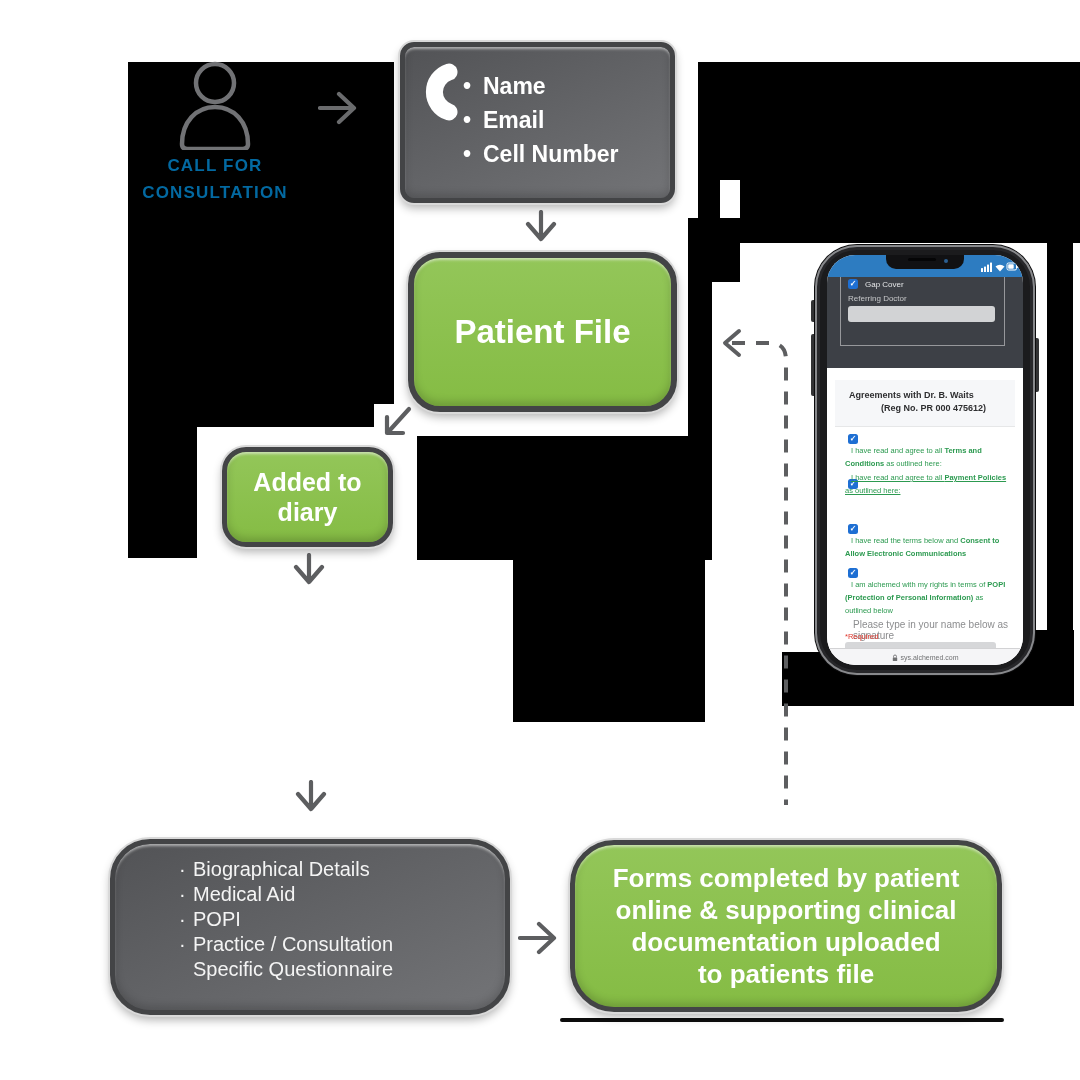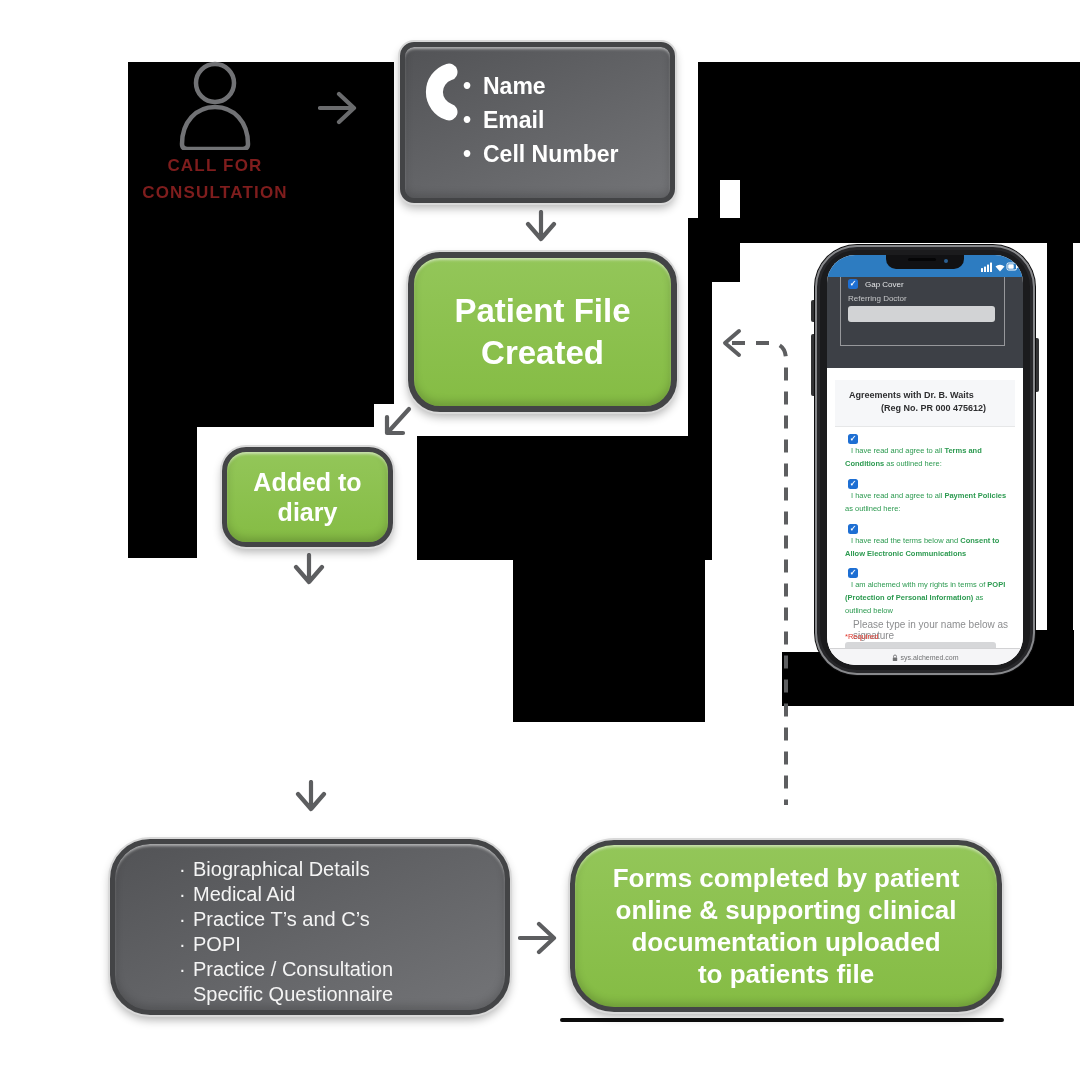--- a/index.html
+++ b/index.html
@@ -10,21 +10,21 @@
   .whitepatch{position:absolute;background:#fff;}
 
   
   .bubble{position:absolute;display:flex;flex-direction:column;align-items:center;justify-content:center;
           text-align:center;color:#fff;font-weight:bold;
           box-shadow:0 0 0 2px #d9d9d9, 0 5px 10px rgba(0,0,0,.30),
                      inset 0 3px 3px -1px rgba(255,255,255,.55), inset 0 -4px 8px rgba(0,0,0,.18);}
   .gray-bubble{background:linear-gradient(155deg,#525356 0%,#616265 45%,#737477 100%);border:5px solid #434446;}
   .green-bubble{background:linear-gradient(180deg,#93c659 0%,#85bc44 100%);border:5px solid #434446;}
 
-  .caller-label{position:absolute;color:#7f1d1d;font-weight:bold;font-size:17px;letter-spacing:1.2px;
+  .caller-label{position:absolute;color:#0369a1;font-weight:bold;font-size:17px;letter-spacing:1.2px;
                 line-height:27px;text-align:center;}
 
   .contact-items{position:absolute;left:58px;top:22px;text-align:left;}
   .contact-items .row{font-size:23px;line-height:34px;font-weight:bold;color:#fff;white-space:nowrap;}
   .contact-items .blt{display:inline-block;width:20px;}
 
   .details-rows{position:absolute;left:56px;top:13px;text-align:left;font-weight:normal;color:#f4f4f4;margin-left:8px;}
   .details-rows .row{font-size:20px;line-height:25px;white-space:nowrap;}
   .details-rows .dot{display:inline-block;width:14px;}
 
@@ -83,21 +83,20 @@
       <div class="row"><span class="blt">•</span><span>Cell Number</span></div>
     </div>
   </div>
 
   <svg class="abs" style="left:524px;top:210px;" width="34" height="38" viewBox="0 0 34 38">
     <path d="M17 2 V26 M4 14 L17 29 L30 14" fill="none" stroke="#5d5e60" stroke-width="4.2" stroke-linecap="round" stroke-linejoin="round"></path>
   </svg>
 
   <div class="bubble green-bubble" style="left:408px;top:252px;width:257px;height:148px;border-radius:32px;border-width:6px;">
     <div style="font-size:33px;line-height:42px;">Patient File</div>
-    <div style="font-size:33px;line-height:42px;">Created</div>
   </div>
 
   <svg class="abs" style="left:380px;top:406px;" width="32" height="34" viewBox="0 0 32 34">
     <path d="M29 3 L10 24 M7 11 L7 27 L23 27" fill="none" stroke="#5d5e60" stroke-width="4.2" stroke-linecap="round" stroke-linejoin="round"></path>
   </svg>
 
   <div class="bubble green-bubble" style="left:222px;top:447px;width:161px;height:90px;border-radius:24px;">
     <div style="font-size:25px;line-height:30px;">Added to</div>
     <div style="font-size:25px;line-height:30px;">diary</div>
   </div>
@@ -108,21 +107,20 @@
 
 
   <svg class="abs" style="left:294px;top:780px;" width="34" height="38" viewBox="0 0 34 38">
     <path d="M17 2 V26 M4 14 L17 29 L30 14" fill="none" stroke="#5d5e60" stroke-width="4.2" stroke-linecap="round" stroke-linejoin="round"></path>
   </svg>
 
   <div class="bubble gray-bubble" style="left:110px;top:839px;width:390px;height:166px;border-radius:40px;align-items:flex-start;">
     <div class="details-rows">
       <div class="row"><span class="dot">·</span><span>Biographical Details</span></div>
       <div class="row"><span class="dot">·</span><span>Medical Aid</span></div>
-      <div class="row"><span class="dot">·</span><span>Practice T’s and C’s</span></div>
       <div class="row"><span class="dot">·</span><span>POPI</span></div>
       <div class="row"><span class="dot">·</span><span>Practice / Consultation</span></div>
       <div class="row" style="padding-left:14px;"><span>Specific Questionnaire</span></div>
     </div>
   </div>
 
   <svg class="abs" style="left:518px;top:920px;" width="42" height="36" viewBox="0 0 42 36">
     <path d="M2 18 H33 M21 4 L36 18 L21 32" fill="none" stroke="#5d5e60" stroke-width="4.2" stroke-linecap="round" stroke-linejoin="round"></path>
   </svg>
 
@@ -174,21 +172,21 @@
       <div class="abs" style="left:8px;top:12px;width:180px;height:46px;background:#f6f7f9;">
         <div class="abs" style="left:14px;top:9px;font-size:9px;font-weight:bold;color:#2e2e30;line-height:13px;white-space:nowrap;">Agreements with Dr. B. Waits</div>
         <div class="abs" style="left:14px;top:22px;font-size:9px;font-weight:bold;color:#2e2e30;line-height:13px;white-space:nowrap;padding-left:32px;">(Reg No. PR 000 475612)</div>
       </div>
       <div class="abs" style="left:8px;top:58px;width:180px;height:1px;background:#e6e7e8;"></div>
 
       <div class="cbox" style="left:21px;top:66px;">✓</div>
       <p class="agree" style="top:76px;margin:0;"><span>I have read and agree to all </span><b>Terms and Conditions</b><span> as outlined here:</span></p>
 
       <div class="cbox" style="left:21px;top:111px;">✓</div>
-      <p class="agree" style="top:121px;margin:0;"><span>I have read and agree to all </span><b>Payment Policies</b><span> as outlined here:</span></p>
+      <p class="agree" style="top:103px;margin:0;text-decoration:underline;"><span>I have read and agree to all </span><b>Payment Policies</b><span> as outlined here:</span></p>
 
       <div class="cbox" style="left:21px;top:156px;">✓</div>
       <p class="agree" style="top:166px;margin:0;"><span>I have read the terms below and </span><b>Consent to Allow Electronic Communications</b><span></span></p>
 
       <div class="cbox" style="left:21px;top:200px;">✓</div>
       <p class="agree" style="top:210px;margin:0;"><span>I am alchemed with my rights in terms of </span><b>POPI (Protection of Personal Information)</b><span> as outlined below</span></p>
 
       <div class="abs" style="left:18px;top:251px;font-size:10px;color:#8c8d8f;padding-left:8px;">Please type in your name below as signature</div>
       <div class="abs" style="left:18px;top:264px;font-size:7.5px;color:#df382e;">*Required</div>
       <div class="phone-input" style="left:18px;top:274px;width:151px;height:15px;background:#d6d7d9;"></div>

